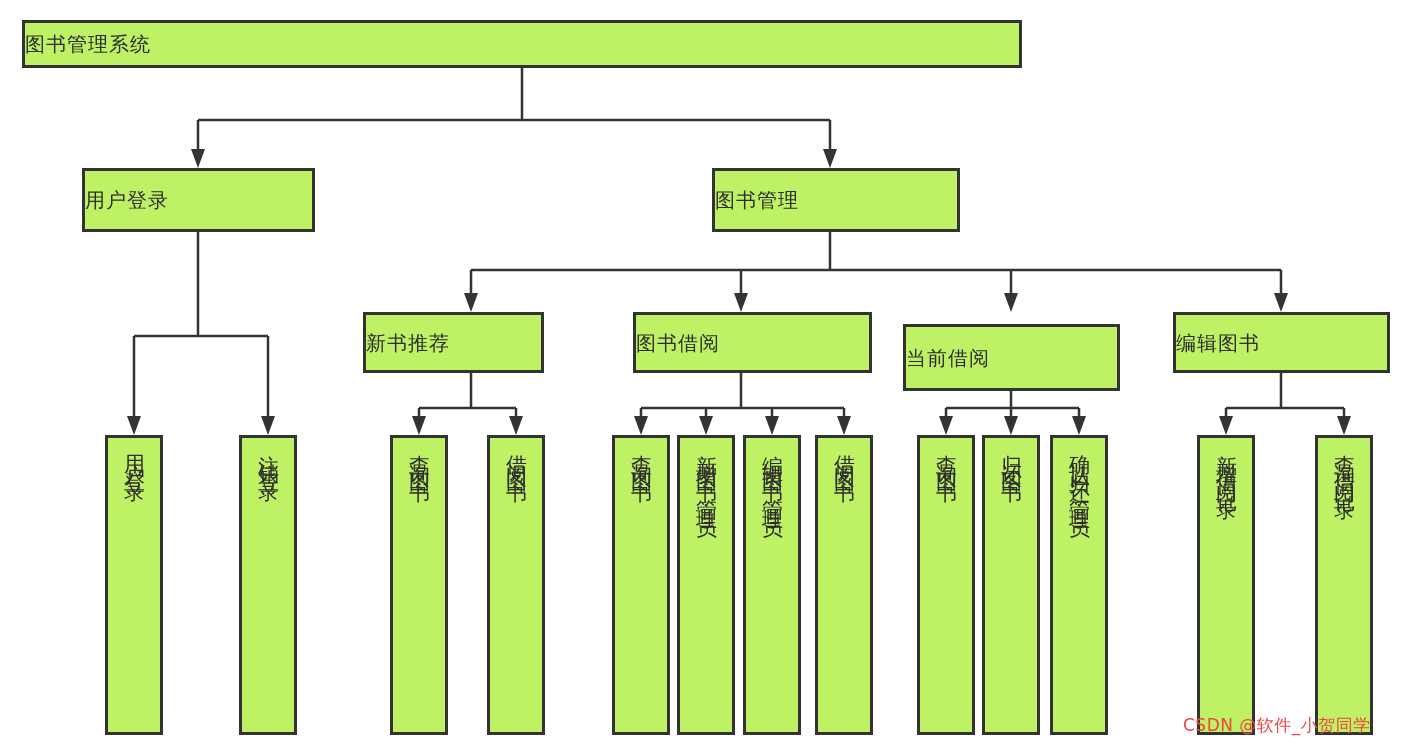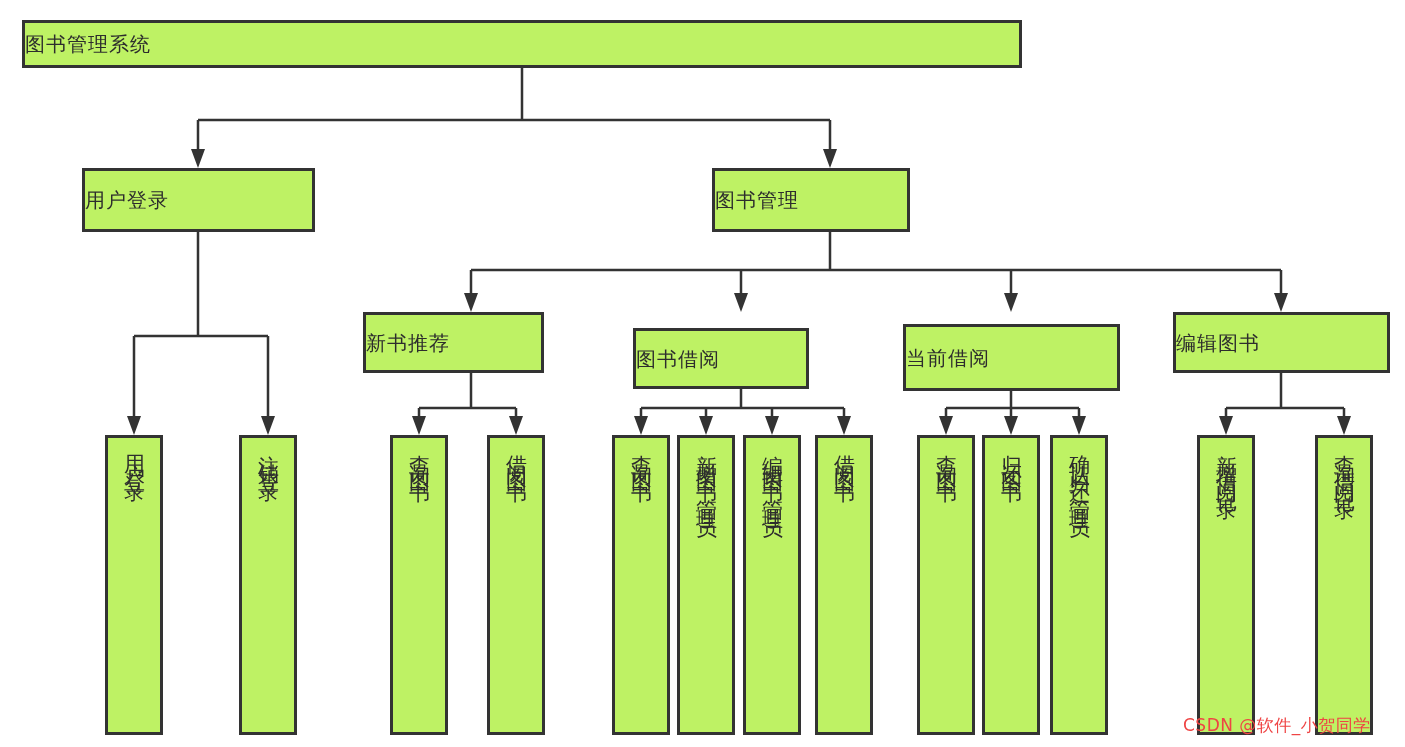--- a/index.html
+++ b/index.html
@@ -56,28 +56,28 @@
          M1219 416 L1233 416 L1226 435 Z  M1337 416 L1351 416 L1344 435 Z"></path>
   </svg>
 
   <div class="box hbox" style="left:22px;top:20px;width:1000px;height:48px">
     <span>图书管理系统</span>
   </div>
 
   <div class="box hbox" style="left:82px;top:168px;width:233px;height:64px">
     <span>用户登录</span>
   </div>
-  <div class="box hbox" style="left:712px;top:168px;width:198px;height:64px">
+  <div class="box hbox" style="left:712px;top:168px;width:248px;height:64px">
     <span>图书管理</span>
   </div>
 
   <div class="box hbox" style="left:363px;top:312px;width:181px;height:61px">
     <span>新书推荐</span>
   </div>
-  <div class="box hbox" style="left:633px;top:328px;width:176px;height:61px">
+  <div class="box hbox" style="left:633px;top:312px;width:239px;height:61px">
     <span>图书借阅</span>
   </div>
   <div class="box hbox" style="left:903px;top:324px;width:217px;height:67px">
     <span>当前借阅</span>
   </div>
   <div class="box hbox" style="left:1173px;top:312px;width:217px;height:61px">
     <span>编辑图书</span>
   </div>
 
   <div class="box vbox" style="left:105px;top:435px;width:58px;height:300px">

